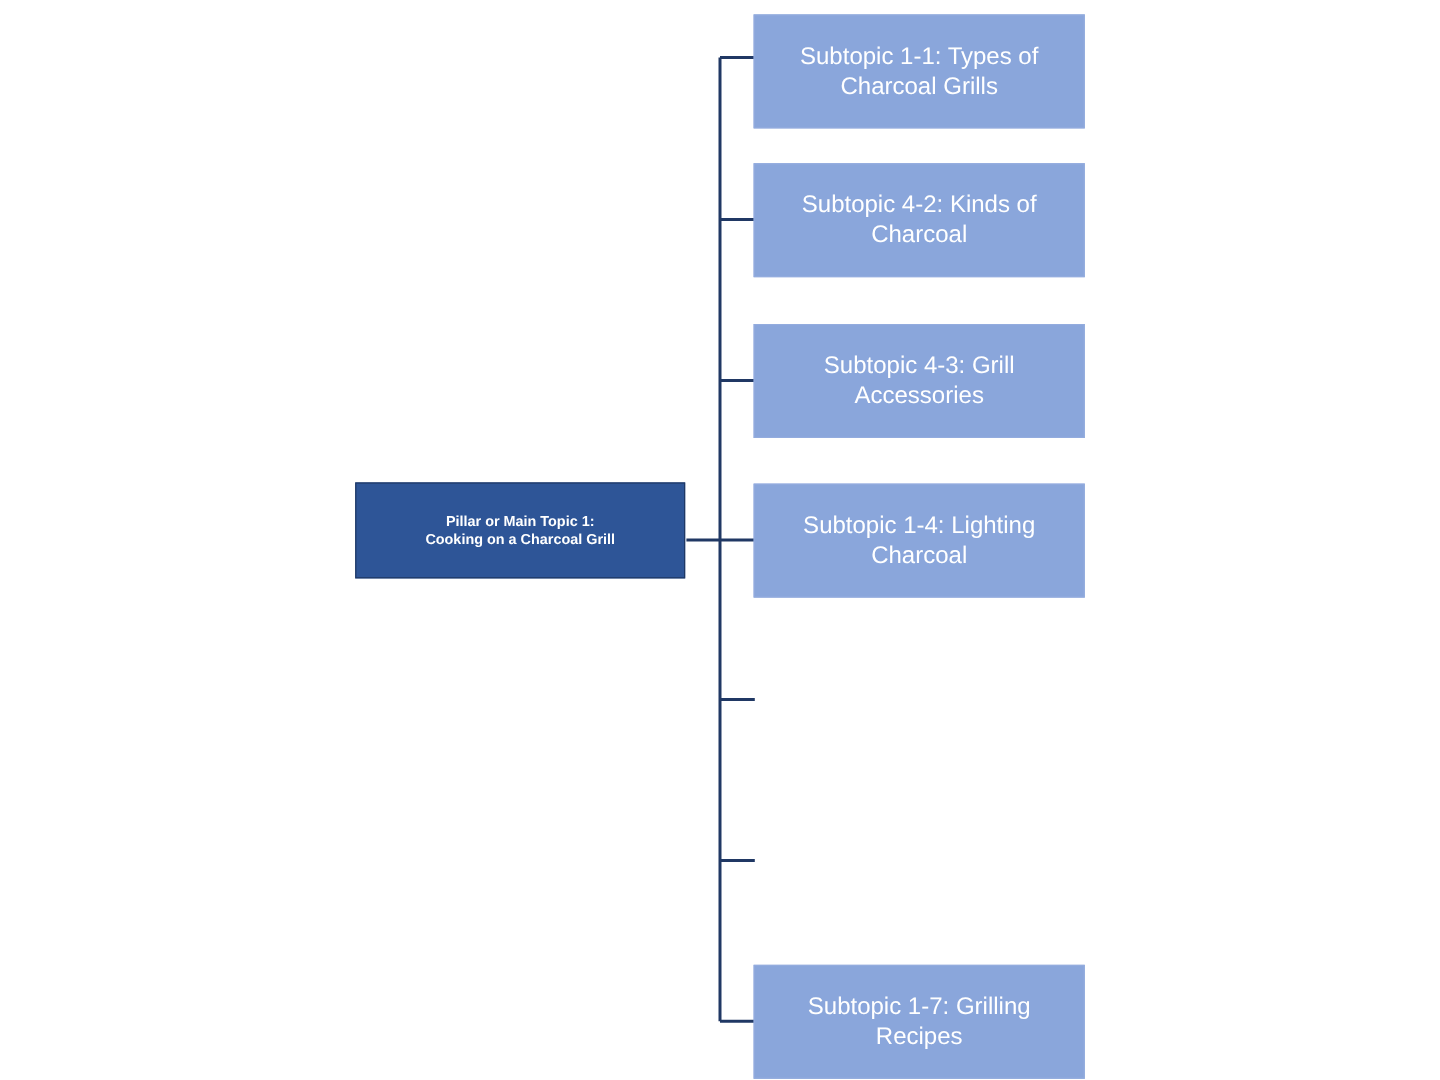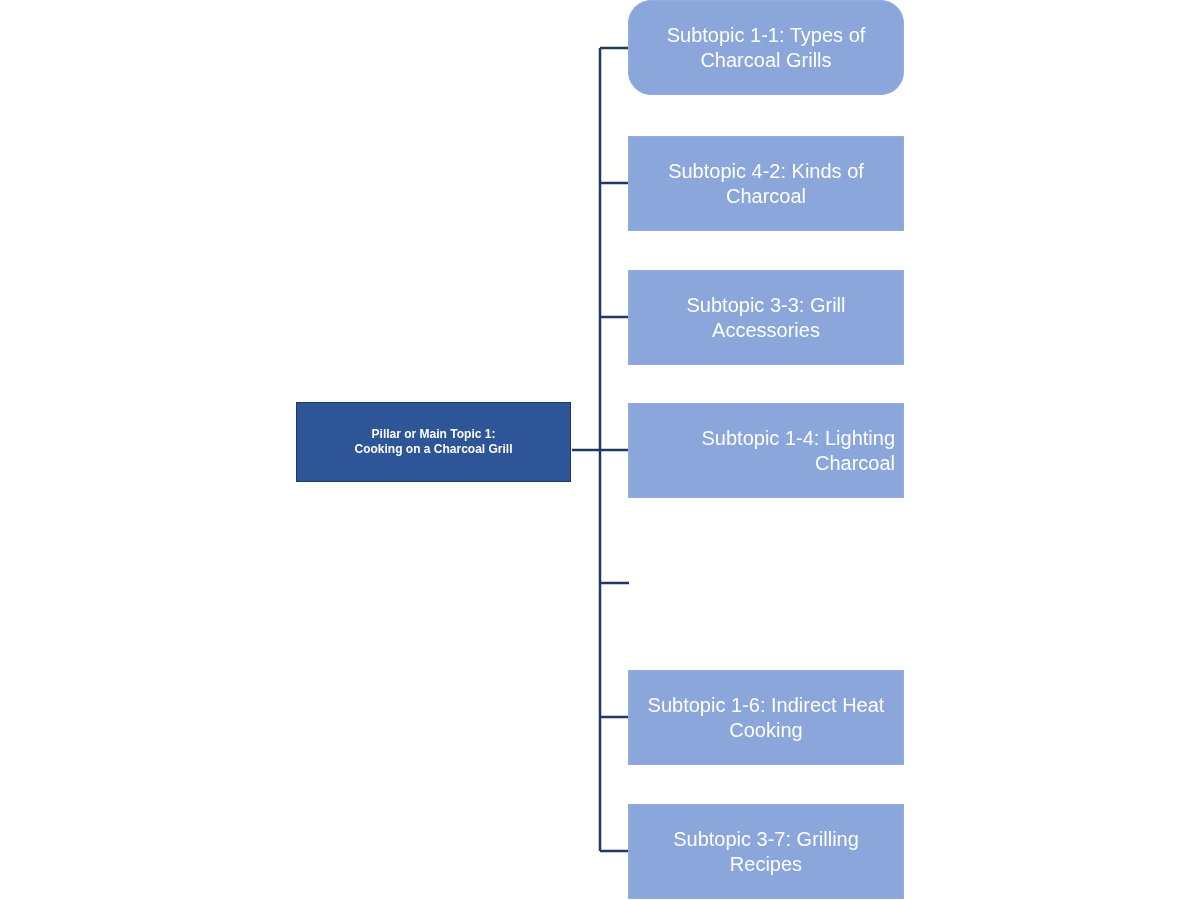--- a/index.html
+++ b/index.html
@@ -68,24 +68,24 @@
   .node--sub {
     left: 628px;
     width: 276px;
     height: 95px;
     background: #8AA6DB;
     border: 1px solid #93ACDE;
     font-size: 20px;
     font-weight: 400;
   }
 
-  .node--sub.s1 { top: 0; border-radius: 23px;   }
+  .node--sub.s1 { top: 12px;   }
   .node--sub.s2 { top: 136px; }
   .node--sub.s3 { top: 270px; }
-  .node--sub.s4 { top: 403px; text-align: right; }
+  .node--sub.s4 { top: 403px; }
   .node--sub.s5 { top: 536px; }
   .node--sub.s6 { top: 670px; }
   .node--sub.s7 { top: 804px; }
 </style>
 </head>
 <body>
 
 <div id="diagram-canvas">
 
   <svg id="connectors" viewBox="0 0 1200 900" width="1200" height="900" aria-hidden="true">
@@ -112,33 +112,29 @@
     <span class="node-label">Subtopic 1-1:  Types of
 Charcoal Grills</span>
   </div>
 
   <div class="node node--sub s2">
     <span class="node-label">Subtopic 4-2:  Kinds of
 Charcoal</span>
   </div>
 
   <div class="node node--sub s3">
-    <span class="node-label">Subtopic 3-3:  Grill
+    <span class="node-label">Subtopic 4-3:  Grill
 Accessories</span>
   </div>
 
   <div class="node node--sub s4">
     <span class="node-label">Subtopic 1-4:  Lighting
 Charcoal</span>
   </div>
 
 
-  <div class="node node--sub s6">
-    <span class="node-label">Subtopic 1-6:  Indirect Heat
-Cooking</span>
-  </div>
 
   <div class="node node--sub s7">
-    <span class="node-label">Subtopic 3-7:  Grilling
+    <span class="node-label">Subtopic 1-7:  Grilling
 Recipes</span>
   </div>
 
 </div>
 
 </body></html>

